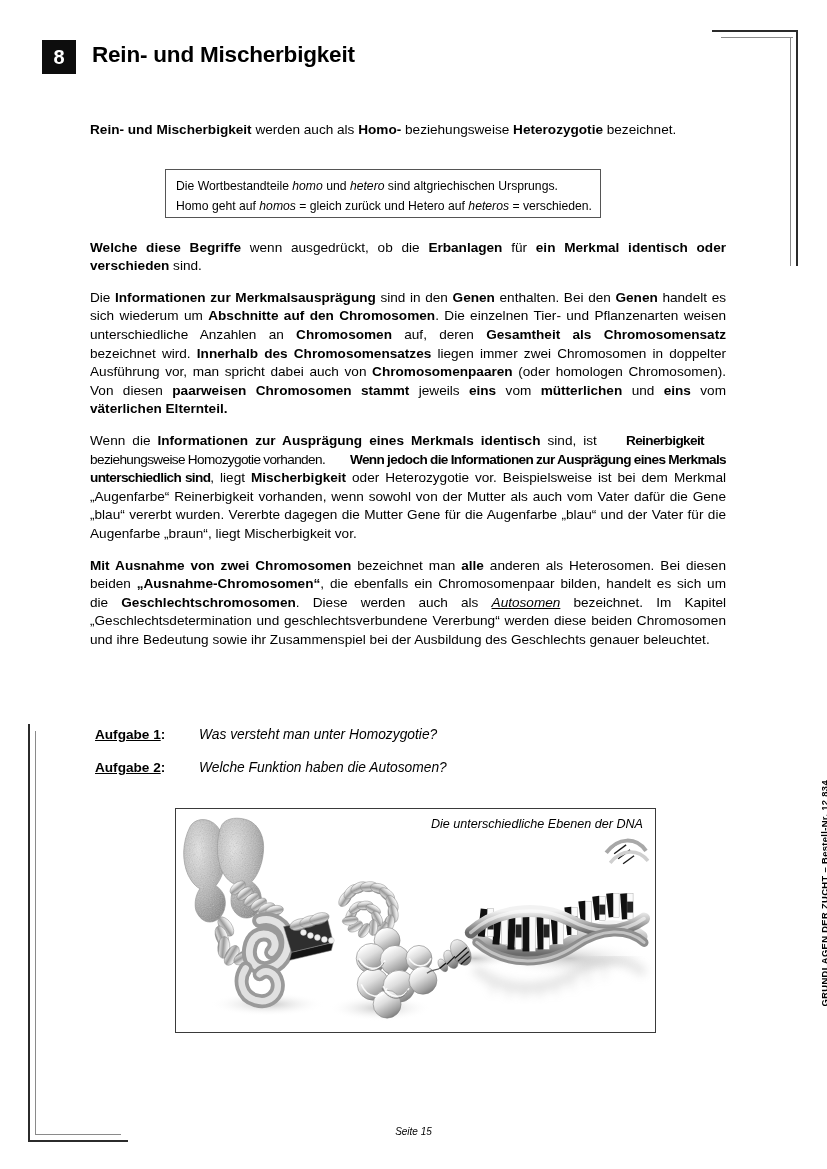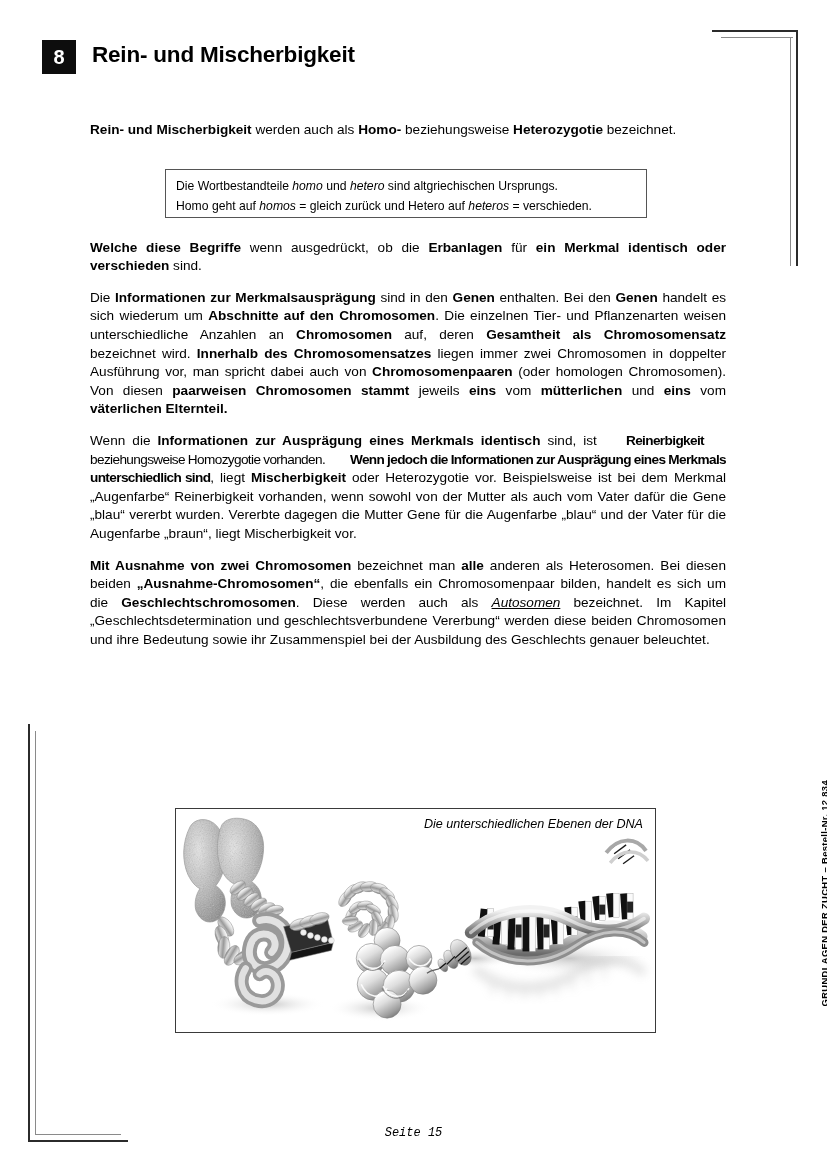--- a/index.html
+++ b/index.html
@@ -43,21 +43,21 @@
   }
   p.body.lead{text-align:left;}
   p.body:last-child{margin-bottom:0;}
   b{font-weight:bold;}
   i{font-style:italic;}
   u{text-decoration:underline;font-style:italic;}
   .tight{letter-spacing:-0.62px;word-spacing:-1.6px;padding-left:22px;}
 
   
   .info-box{
-    position:absolute;left:165px;top:169px;width:482px;height:49px;
+    position:absolute;left:165px;top:169px;width:436px;height:49px;
     border:1.1px solid #555;box-sizing:border-box;
   }
   .info-box .line{
     position:absolute;left:10px;font-size:12.2px;line-height:14px;white-space:nowrap;
   }
   .info-box .l1{top:9px;}
   .info-box .l2{top:29px;}
 
   
   .tasks{position:absolute;left:95px;top:727px;width:600px;}
@@ -82,21 +82,21 @@
   .side-text{
     position:absolute;right:8px;top:780px;
     transform:rotate(-90deg);transform-origin:100% 0;
     white-space:nowrap;font-size:9.4px;font-weight:bold;letter-spacing:0.35px;
     line-height:12.5px;text-align:left;
   }
 
   
   .footer{
     position:absolute;left:0;right:0;top:1126px;text-align:center;
-    font-style:italic;font-size:12px;font-family:Liberation Mono, monospace;
+    font-style:italic;font-size:10px;
   }
 </style>
 </head>
 <body>
 
 <div class="page">
 
   <div class="corner-tr">
     <div class="h-thick"></div>
     <div class="v-thick"></div>
@@ -127,23 +127,33 @@
     <p class="body"><b>Welche diese Begriffe</b><span> wenn ausgedrückt, ob die </span><b>Erbanlagen</b><span> für </span><b>ein Merkmal identisch oder verschieden</b><span> sind.</span></p>
 
     <p class="body"><span>Die </span><b>Informationen zur Merkmalsausprägung</b><span> sind in den </span><b>Genen</b><span> enthalten. Bei den </span><b>Genen</b><span> handelt es sich wiederum um </span><b>Abschnitte auf den Chromosomen</b><span>. Die einzelnen Tier- und Pflanzenarten weisen unterschiedliche Anzahlen an </span><b>Chromosomen</b><span> auf, deren </span><b>Gesamtheit als Chromosomensatz</b><span> bezeichnet wird. </span><b>Innerhalb des Chromosomensatzes</b><span> liegen immer zwei Chromosomen in doppelter Ausführung vor, man spricht dabei auch von </span><b>Chromosomenpaaren</b><span> (oder homologen Chromosomen). Von diesen </span><b>paarweisen Chromosomen stammt</b><span> jeweils </span><b>eins</b><span> vom </span><b>mütterlichen</b><span> und </span><b>eins</b><span> vom </span><b>väterlichen Elternteil.</b></p>
 
     <p class="body"><span>Wenn die </span><b>Informationen zur Ausprägung eines Merkmals identisch</b><span> sind, ist </span><b class="tight">Reinerbigkeit</b><span class="tight"> beziehungsweise Homozygotie vorhanden. </span><b class="tight">Wenn jedoch die Informationen zur Ausprägung eines Merkmals unterschiedlich sind</b><span>, liegt </span><b>Mischerbigkeit</b><span> oder Heterozygotie vor. Beispielsweise ist bei dem Merkmal „Augenfarbe“ Reinerbigkeit vorhanden, wenn sowohl von der Mutter als auch vom Vater dafür die Gene „blau“ vererbt wurden. Vererbte dagegen die Mutter Gene für die Augenfarbe „blau“ und der Vater für die Augenfarbe „braun“, liegt Mischerbigkeit vor.</span></p>
 
     <p class="body"><b>Mit Ausnahme von zwei Chromosomen</b><span> bezeichnet man </span><b>alle</b><span> anderen als Heterosomen. Bei diesen beiden </span><b>„Ausnahme-Chromosomen“</b><span>, die ebenfalls ein Chromosomenpaar bilden, handelt es sich um die </span><b>Geschlechtschromosomen</b><span>. Diese werden auch als </span><u>Autosomen</u><span> bezeichnet. Im Kapitel „Geschlechtsdetermination und geschlechtsverbundene Vererbung“ werden diese beiden Chromosomen und ihre Bedeutung sowie ihr Zusammenspiel bei der Ausbildung des Geschlechts genauer beleuchtet.</span></p>
 
   </div>
 
+  <div class="tasks">
+    <div class="task-row">
+      <div class="task-label"><span class="u">Aufgabe 1</span><span>:</span></div>
+      <div class="task-text">Was versteht man unter Homozygotie?</div>
+    </div>
+    <div class="task-row">
+      <div class="task-label"><span class="u">Aufgabe 2</span><span>:</span></div>
+      <div class="task-text">Welche Funktion haben die Autosomen?</div>
+    </div>
+  </div>
 
   <div class="figure">
-    <div class="fig-caption">Die unterschiedlichen Ebenen der DNA</div>
+    <div class="fig-caption">Die unterschiedliche Ebenen der DNA</div>
     <svg class="fig-art" viewBox="0 0 481 225" preserveAspectRatio="none">
       <defs>
         <linearGradient id="gMet" x1="0" y1="0" x2="0" y2="1">
           <stop offset="0%" stop-color="#ffffff"></stop>
           <stop offset="28%" stop-color="#d8d8d8"></stop>
           <stop offset="55%" stop-color="#9a9a9a"></stop>
           <stop offset="82%" stop-color="#d0d0d0"></stop>
           <stop offset="100%" stop-color="#7c7c7c"></stop>
         </linearGradient>
         <linearGradient id="gBead" x1="0.25" y1="0.1" x2="0.8" y2="1">

